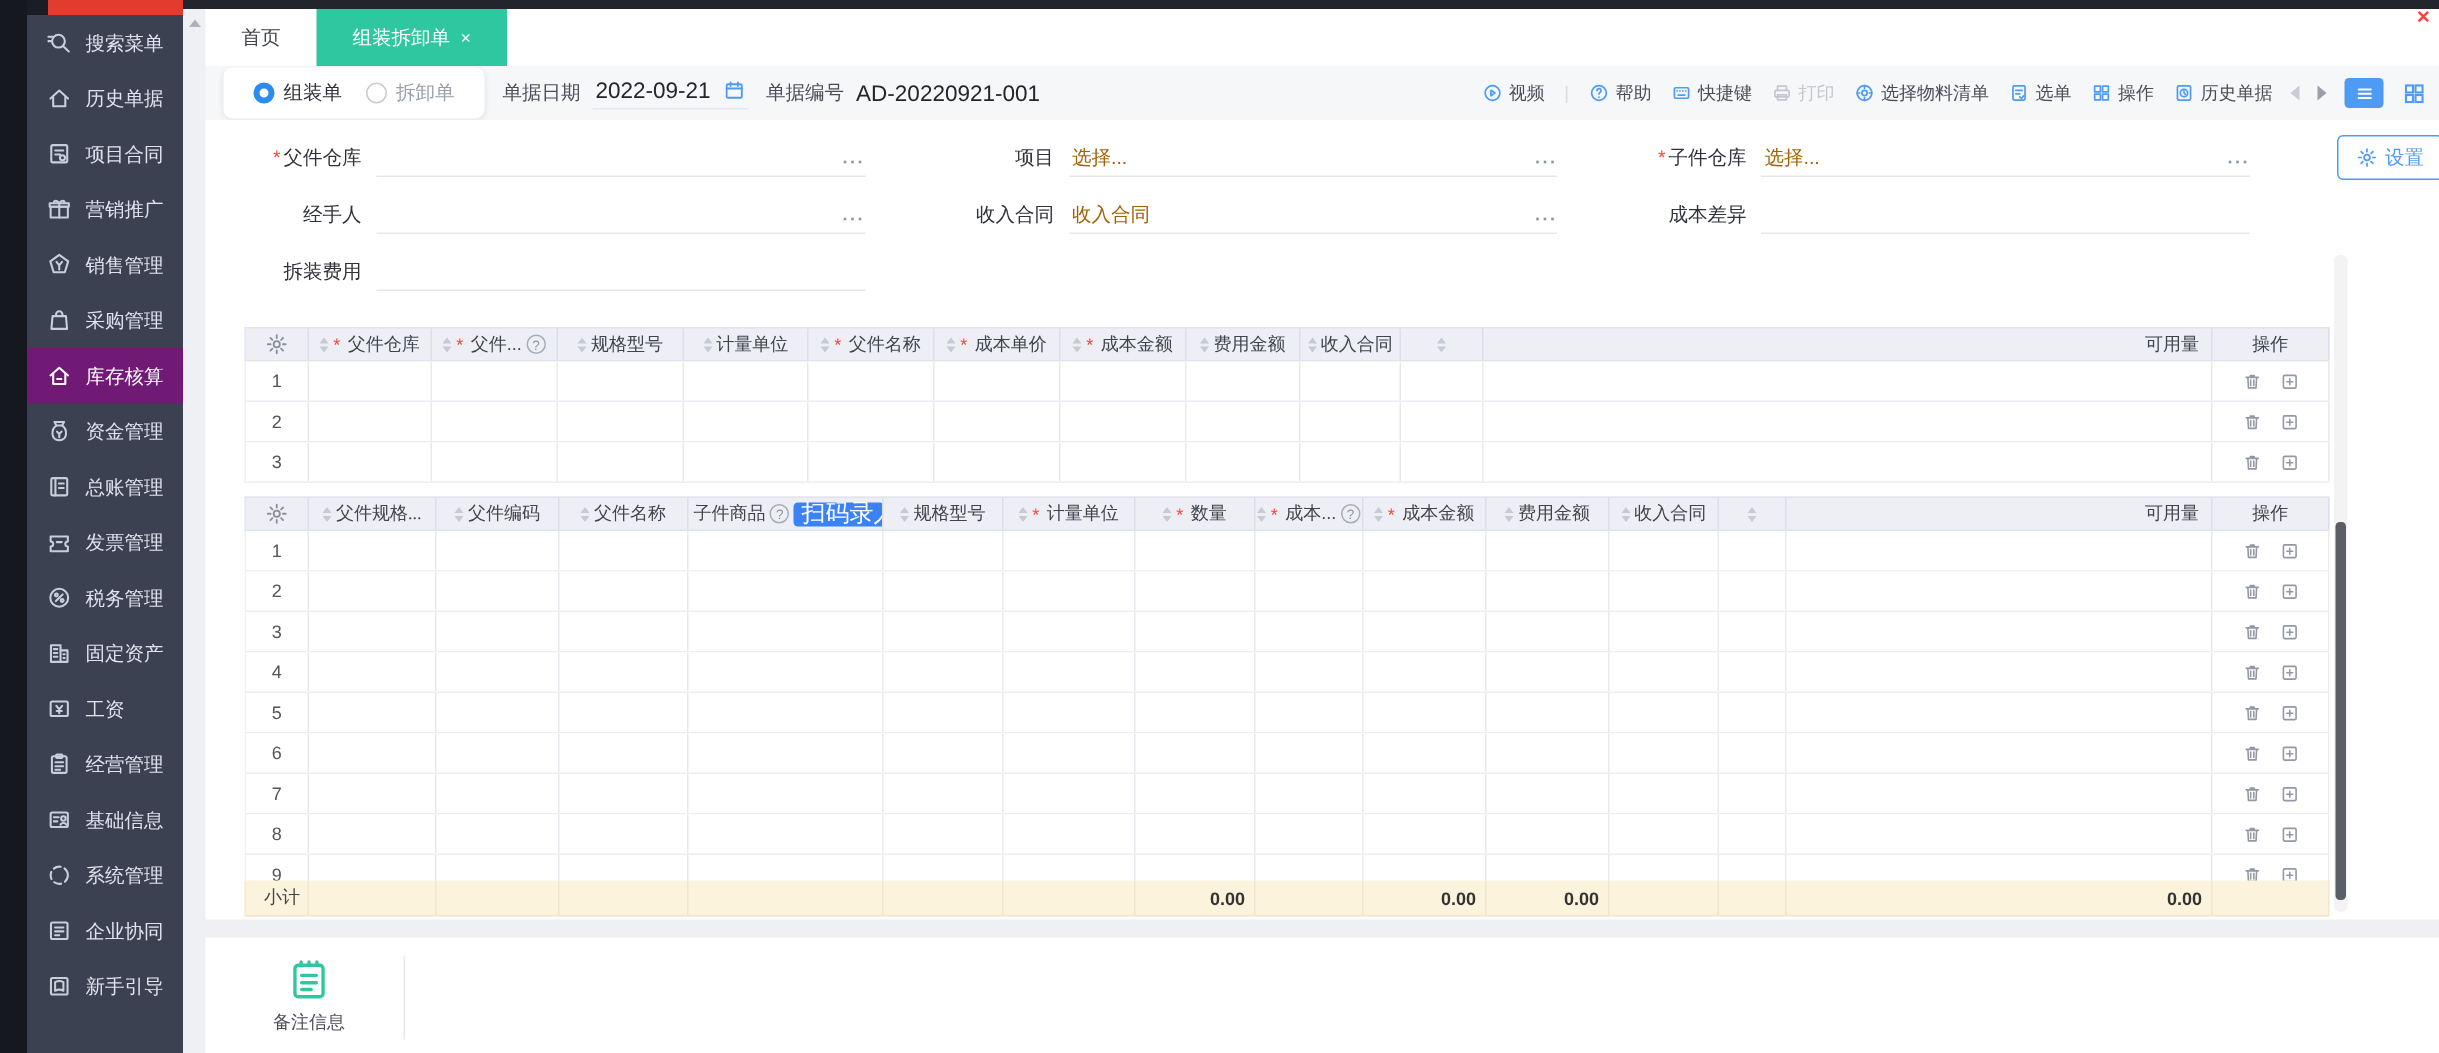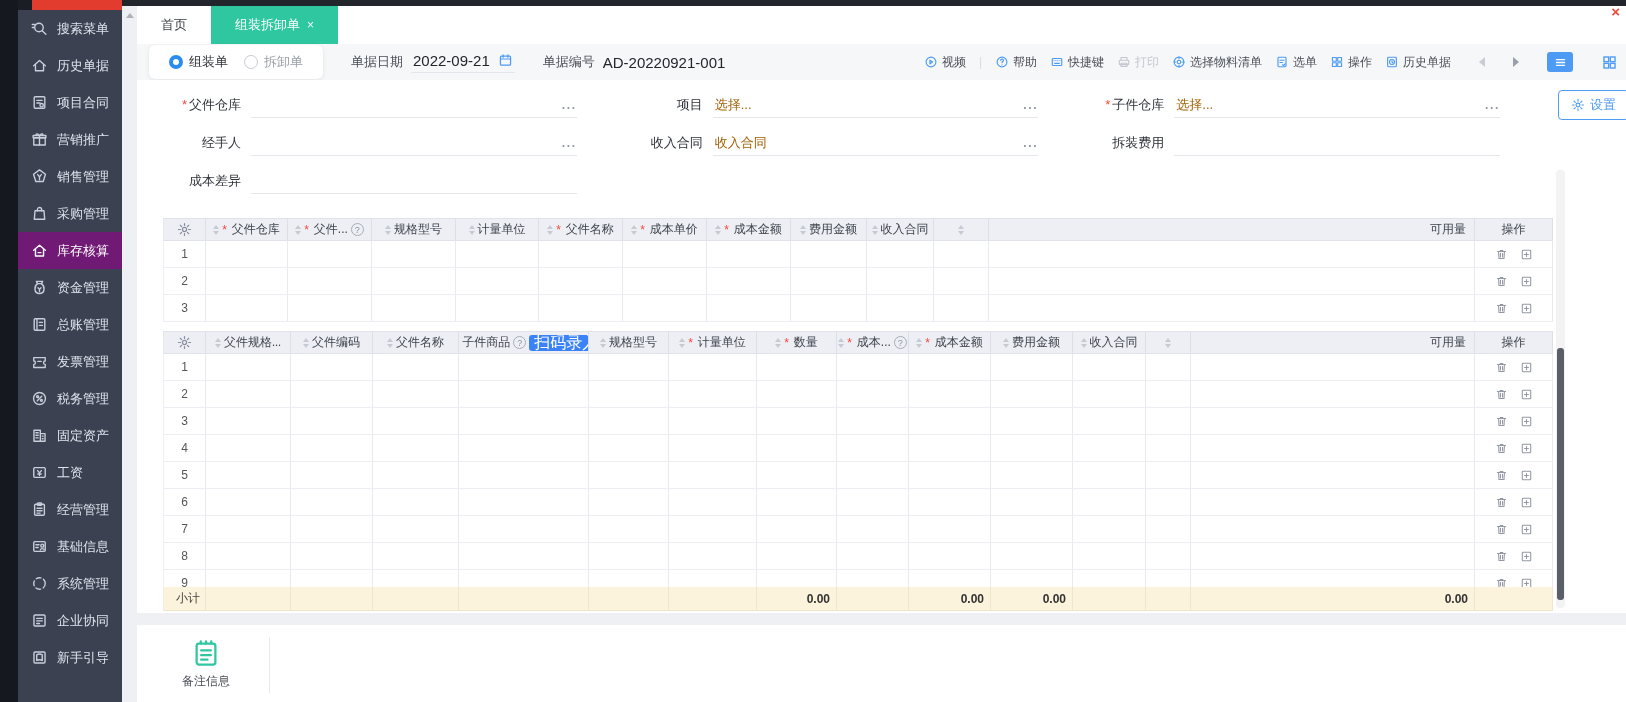--- a/index.html
+++ b/index.html
@@ -15,21 +15,21 @@
 .sb-item.active{background:#701a75;color:#fff}
 .sb-item.active .icon{color:#fff}
 .main{flex:1;position:relative;background:#eef0f3;padding-left:15px;overflow:hidden}
 .topstrip{height:6px;background:#23252c;margin-left:-15px}
 .close-x{position:absolute;top:4px;right:6px;color:#f4483a;font-size:15px;font-weight:bold;line-height:1;cursor:pointer;z-index:6}
 .gutter-arrow{position:absolute;left:4px;top:13px;width:0;height:0;border-left:4px solid transparent;border-right:4px solid transparent;border-bottom:5px solid #aeb2bb}
 .tabbar{height:38px;background:#fff;display:flex;align-items:stretch}
 .tab{display:flex;align-items:center;gap:7px;padding:0 24px;font-size:13px;color:#3e4149;cursor:pointer}
 .tab.active{background:#2fc7a0;color:#fff}
 .tab .tclose{font-size:12px;opacity:.95}
-.docheader{height:36px;background:#f6f7f9;display:flex;align-items:center;padding:0 8px 0 12px;gap:28px;white-space:nowrap}
+.docheader{height:36px;background:#f6f7f9;display:flex;align-items:center;padding:0 8px 0 12px;gap:12px;white-space:nowrap}
 .radio-card{background:#fff;border-radius:6px;box-shadow:0 1px 4px rgba(0,0,0,.09);height:34px;display:flex;align-items:center;padding:0 20px;gap:16px;flex-shrink:0}
 .radio{display:flex;align-items:center;gap:6px;font-size:13px;color:#2f323a;cursor:pointer}
 .radio .dot{width:14px;height:14px;border-radius:50%;border:4px solid #2a8cf0;background:#fff;flex-shrink:0}
 .radio.unchecked .dot{border:1px solid #c6cad2}
 .radio.unchecked{color:#9aa0ab}
 .doc-field{display:flex;align-items:center;gap:8px;font-size:13px;color:#4a4e57}
 .doc-field .val{color:#23262d;font-size:15px}
 .date-wrap{display:flex;align-items:center;gap:8px;border-bottom:1px solid #e3e6ec;padding:1px 2px 3px 2px}
 .cal-icon{width:15px;height:15px;color:#4d9bf5;display:flex}
 .toolbar{margin-left:auto;display:flex;align-items:center;gap:13px;font-size:12px;color:#4a4e57}
@@ -453,25 +453,25 @@
             </div>
           </div>
           <div class="f-field">
             <span class="f-label"><span>收入合同</span></span>
             <div class="f-input">
               <span class="ph">收入合同</span>
               <span class="more">···</span>
             </div>
           </div>
           <div class="f-field">
+            <span class="f-label"><span>成本差异</span></span>
+            <div class="f-input"></div>
+          </div>
+          <div class="f-field">
             <span class="f-label"><span>拆装费用</span></span>
-            <div class="f-input"></div>
-          </div>
-          <div class="f-field">
-            <span class="f-label"><span>成本差异</span></span>
             <div class="f-input"></div>
           </div>
         </div>
 
       <div class="gt-wrap t1" id="parent-table">
           <div class="gt-header">
             <div class="gt-cell gear-cell" style="width: 42px;">
               <span class="icon">
                 <svg viewBox="0 0 16 16" fill="none" stroke="currentColor" stroke-width="1.3" stroke-linecap="round" stroke-linejoin="round" width="100%" height="100%">
                   <circle cx="8" cy="8" r="2.2"></circle>

